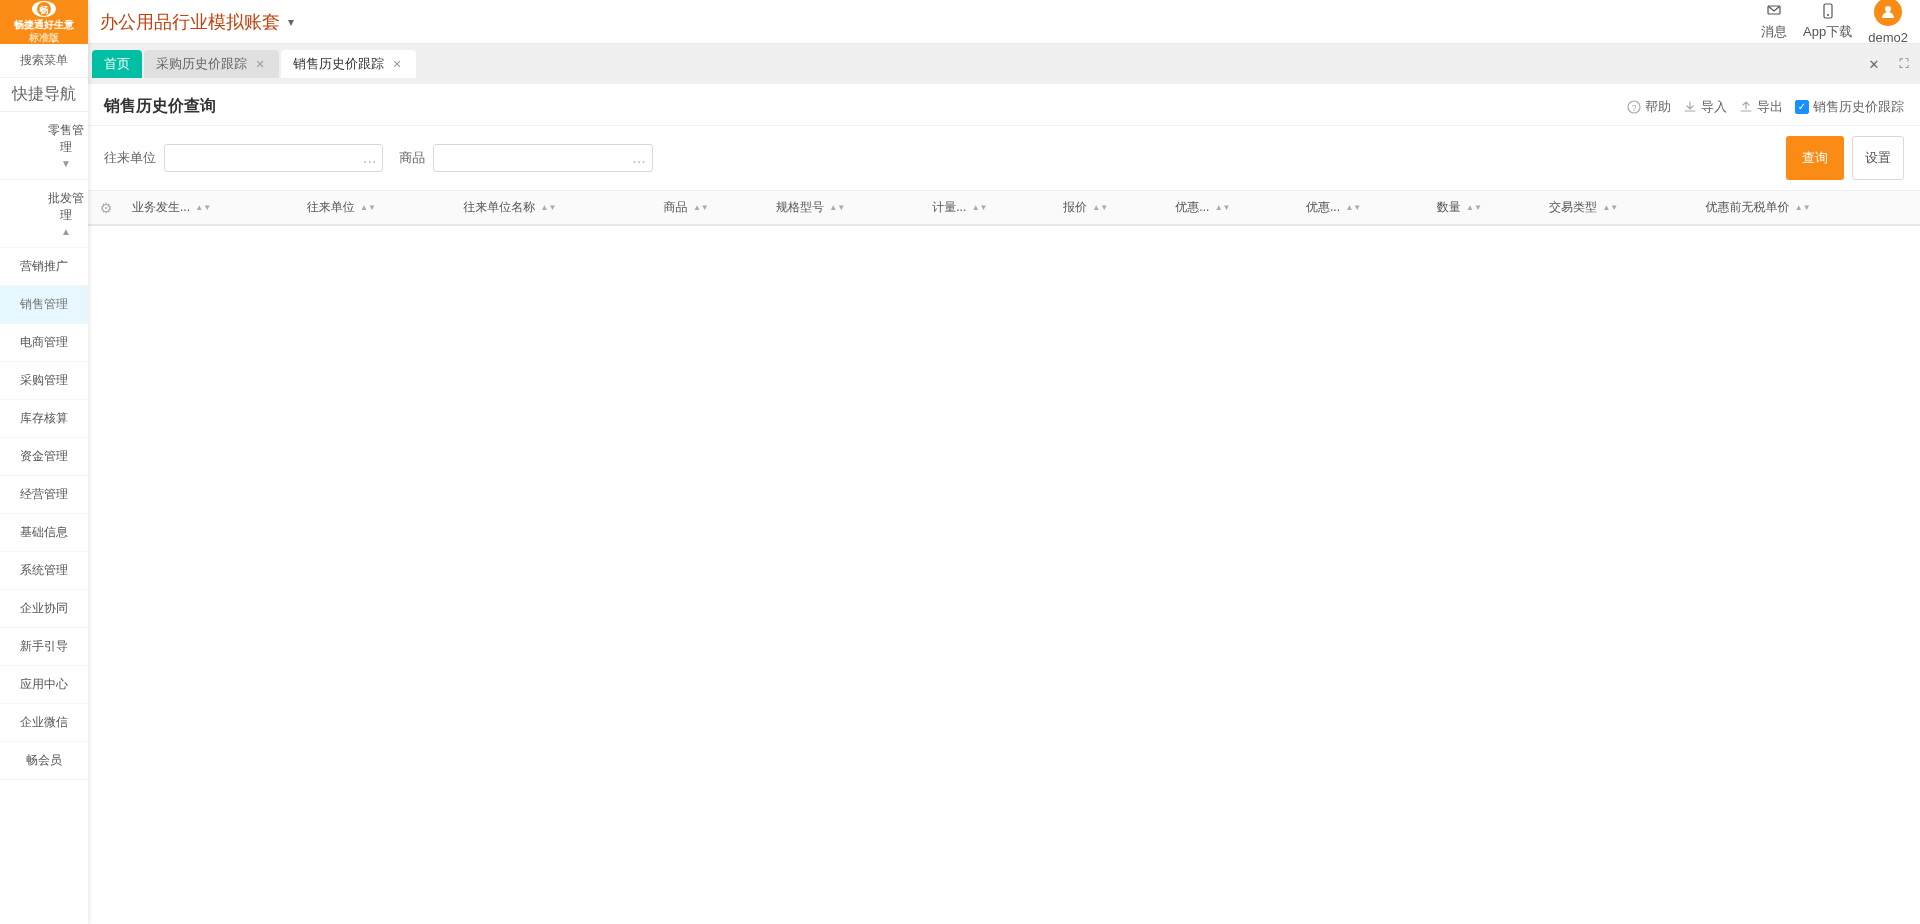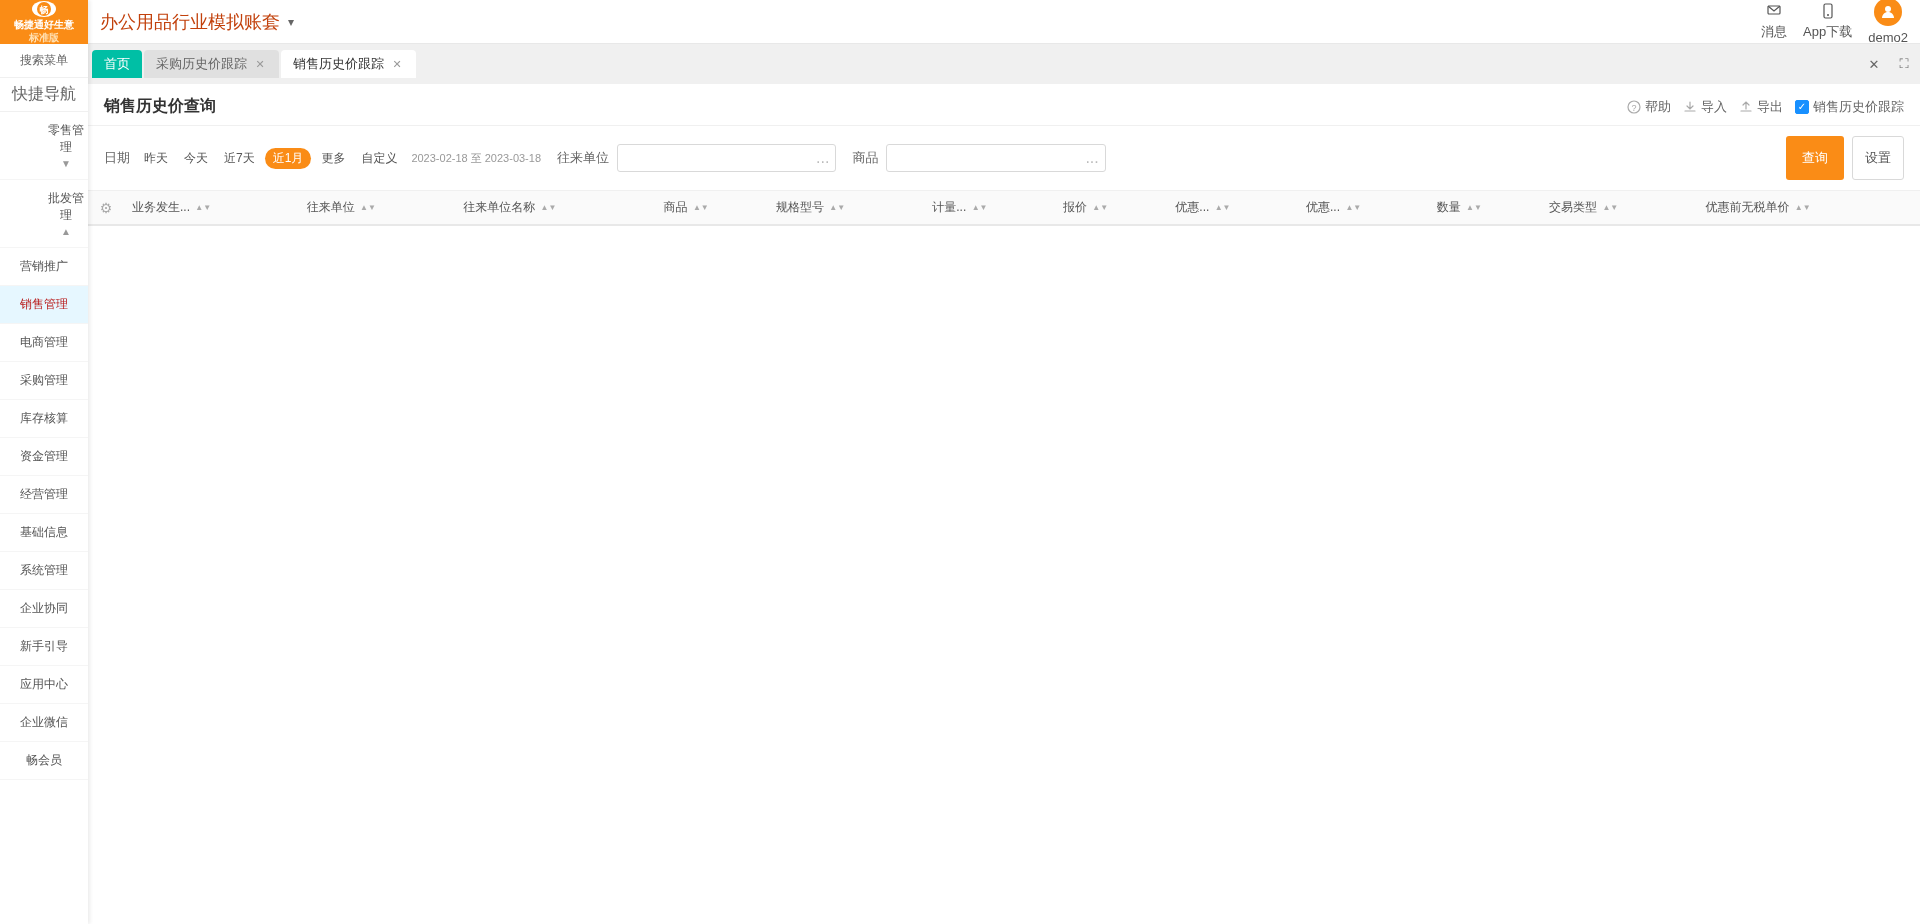--- a/index.html
+++ b/index.html
@@ -57,21 +57,21 @@
       text-align: center;
       font-size: 12px;
       color: #555;
       cursor: pointer;
       display: flex;
       flex-direction: column;
       align-items: center;
       gap: 2px;
       border-bottom: 1px solid #f5f5f5;
     }
-    .sidebar-item.active { background: #e6f7ff; color: #b91c1c; }
+    .sidebar-item.active { background: #e6f7ff; color: #737373; }
     .sidebar-item .item-arrow {
       font-size: 10px;
       color: #999;
     }
     .sidebar-item-group { position: relative; padding-left: 48px; }
 
     
     .main {
       flex: 1;
       display: flex;
@@ -535,32 +535,20 @@
         </div>
         <label class="checkbox-label">
           <div class="checkbox-custom">✓</div>
           <span>销售历史价跟踪</span>
         </label>
       </div>
     </div>
 
     <div class="filter-bar">
       <div class="filter-group">
-        <span class="filter-label">日期</span>
-        <div class="date-options">
-          <span class="date-btn">昨天</span>
-          <span class="date-btn">今天</span>
-          <span class="date-btn">近7天</span>
-          <span class="date-btn active">近1月</span>
-          <span class="date-btn">更多</span>
-          <span class="date-btn">自定义</span>
-        </div>
-        <span class="date-range">2023-02-18 至 2023-03-18</span>
-      </div>
-      <div class="filter-group">
         <span class="filter-label">往来单位</span>
         <div class="filter-input-wrap">
           <input type="text" style="">
           <span class="filter-input-dots">...</span>
         </div>
       </div>
       <div class="filter-group">
         <span class="filter-label">商品</span>
         <div class="filter-input-wrap">
           <input type="text" style="">

